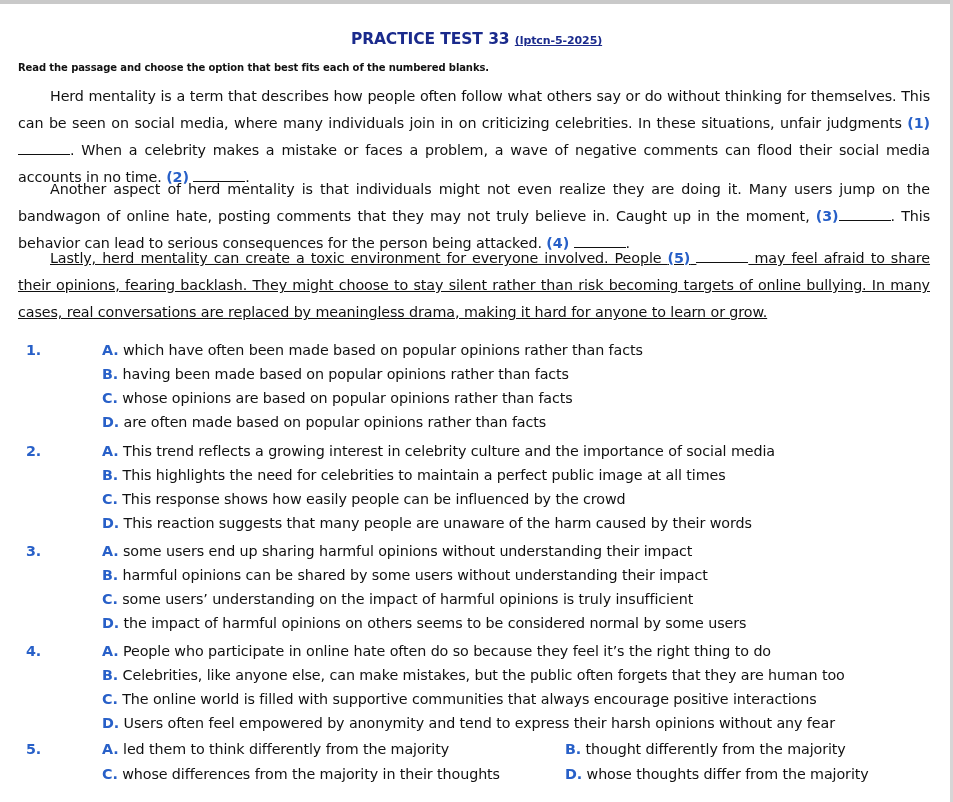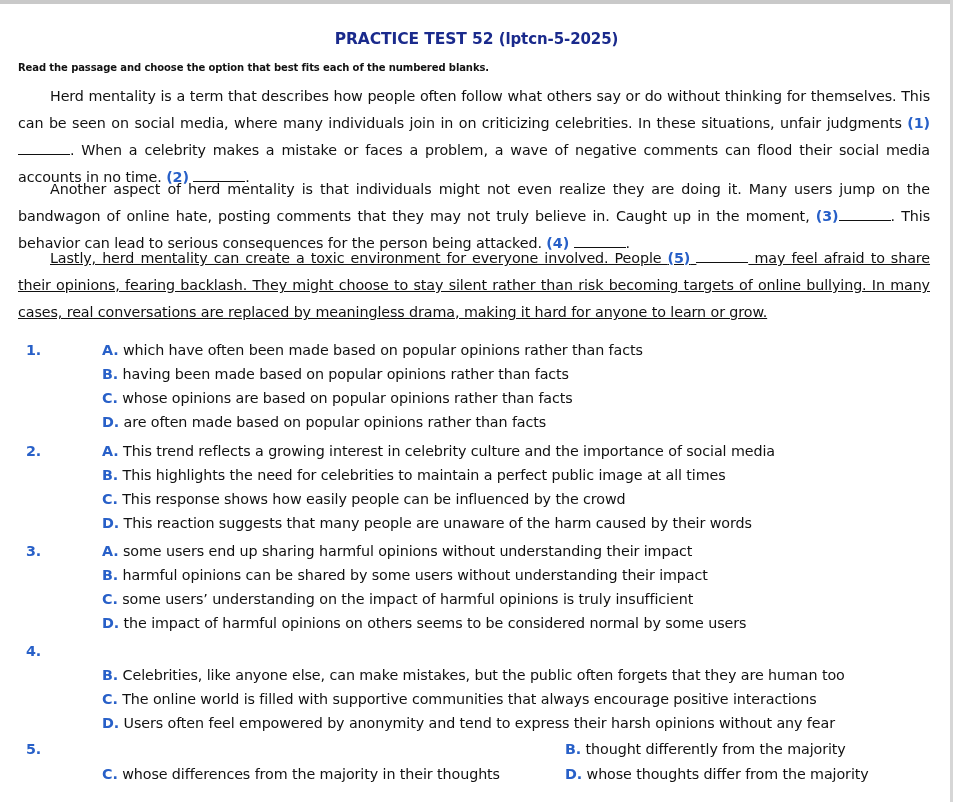--- a/index.html
+++ b/index.html
@@ -7,21 +7,21 @@
       width: 953px; height: 802px; overflow: hidden;
       background: #ffffff;
       font-family: "DejaVu Sans", sans-serif;
       color: #111111;
       position: relative;
     }
     .topbar { position: absolute; left: 0; top: 0; width: 953px; height: 4px; background: #c9c9c9; }
     .rightbar { position: absolute; right: 0; top: 0; width: 3px; height: 802px; background: #d6d6d6; }
     .page { position: absolute; left: 14px; top: 0; width: 925px; font-size: 14.3px; letter-spacing: -0.1px; }
     .title { position: absolute; left: 0; top: 30px; width: 925px; text-align: center; color: #1a2a8c; font-weight: bold; font-size: 15.5px; }
-    .title .sub { font-size: 15px; }
+    .title .sub { font-size: 11px; text-decoration: underline; }
     .instr { position: absolute; left: 4px; top: 62px; font-weight: bold; font-size: 10px; }
     .para { position: absolute; left: 4px; width: 912px; line-height: 27px; text-align: justify; text-align-last: left; }
     .p1 { top: 83px; }
     .p2 { top: 176px; }
     .p3 { top: 245px; text-decoration: underline; }
     .ind { display: inline-block; width: 32px; }
     .num { color: #2860c8; font-weight: bold; }
     .blank { display: inline-block; width: 52px; border-bottom: 1px solid #111; height: 12px; }
     .q { position: absolute; left: 0; width: 925px; height: 24px; }
     .qn { position: absolute; left: 12px; color: #2860c8; font-weight: bold; }
@@ -30,21 +30,21 @@
     .ol { color: #2860c8; font-weight: bold; }
   </style>
 </head>
 <body>
 
 <div class="topbar"></div>
 <div class="rightbar"></div>
 
 <div class="page">
   <div class="title">
-    <span>PRACTICE TEST 52</span>
+    <span>PRACTICE TEST 33</span>
     <span class="sub">(lptcn-5-2025)</span>
   </div>
   <div class="instr">Read the passage and choose the option that best fits each of the numbered blanks.</div>
 
   <div class="para p1"><span class="ind"></span><span>Herd mentality is a term that describes how people often follow what others say or do without thinking for themselves. This can be seen on social media, where many individuals join in on criticizing celebrities. In these situations, unfair judgments </span><span class="num">(1)</span> <span class="blank"></span><span>. When a celebrity makes a mistake or faces a problem, a wave of negative comments can flood their social media accounts in no time. </span><span class="num">(2)</span> <span class="blank"></span><span>.</span></div>
 
   <div class="para p2"><span class="ind"></span><span>Another aspect of herd mentality is that individuals might not even realize they are doing it. Many users jump on the bandwagon of online hate, posting comments that they may not truly believe in. Caught up in the moment, </span><span class="num">(3)</span><span class="blank"></span><span>. This behavior can lead to serious consequences for the person being attacked. </span><span class="num">(4)</span> <span class="blank"></span><span>.</span></div>
 
   <div class="para p3"><span class="ind"></span><span>Lastly, herd mentality can create a toxic environment for everyone involved. People </span><span class="num">(5)</span> <span class="blank"></span><span> may feel afraid to share their opinions, fearing backlash. They might choose to stay silent rather than risk becoming targets of online bullying. In many cases, real conversations are replaced by meaningless drama, making it hard for anyone to learn or grow.</span></div>
 
@@ -85,32 +85,34 @@
     </div>
   <div class="q" style="top:591px">
       <span class="opt"><span class="ol">C.</span><span> some users’ understanding on the impact of harmful opinions is truly insufficient</span></span>
     </div>
   <div class="q" style="top:615px">
       <span class="opt"><span class="ol">D.</span><span> the impact of harmful opinions on others seems to be considered normal by some users</span></span>
     </div>
 
   <div class="q" style="top:643px">
       <span class="qn">4.</span>
+      <span class="opt"><span class="ol">A.</span><span> People who participate in online hate often do so because they feel it’s the right thing to do</span></span>
     </div>
   <div class="q" style="top:667px">
       <span class="opt"><span class="ol">B.</span><span> Celebrities, like anyone else, can make mistakes, but the public often forgets that they are human too</span></span>
     </div>
   <div class="q" style="top:691px">
       <span class="opt"><span class="ol">C.</span><span> The online world is filled with supportive communities that always encourage positive interactions</span></span>
     </div>
   <div class="q" style="top:715px">
       <span class="opt"><span class="ol">D.</span><span> Users often feel empowered by anonymity and tend to express their harsh opinions without any fear</span></span>
     </div>
 
   <div class="q" style="top:741px">
     <span class="qn">5.</span>
+    <span class="opt"><span class="ol">A.</span><span> led them to think differently from the majority</span></span>
     <span class="opt col2"><span class="ol">B.</span><span> thought differently from the majority</span></span>
   </div>
   <div class="q" style="top:766px">
     <span class="opt"><span class="ol">C.</span><span> whose differences from the majority in their thoughts</span></span>
     <span class="opt col2"><span class="ol">D.</span><span> whose thoughts differ from the majority</span></span>
   </div>
 </div>
 
 </body></html>

